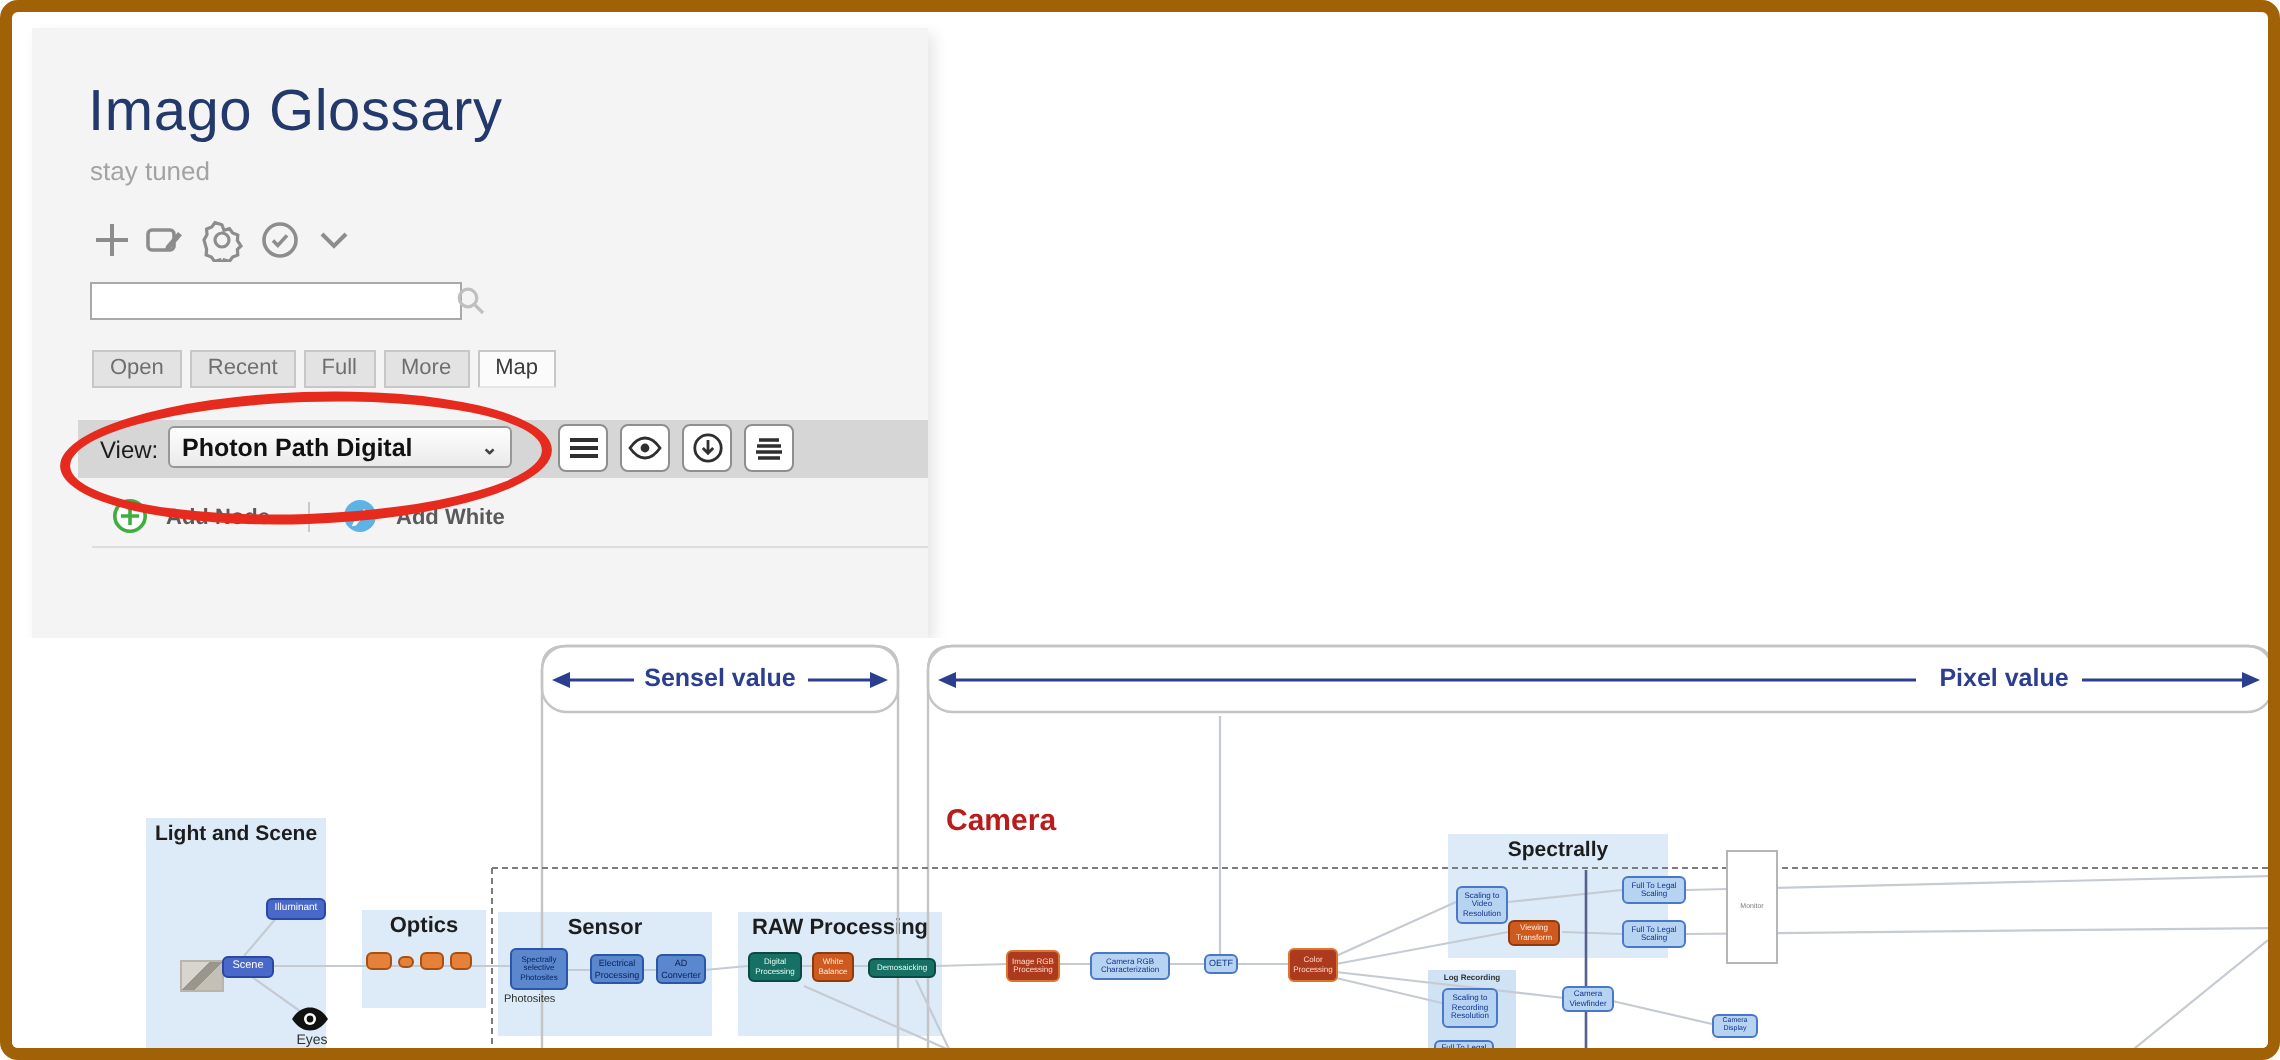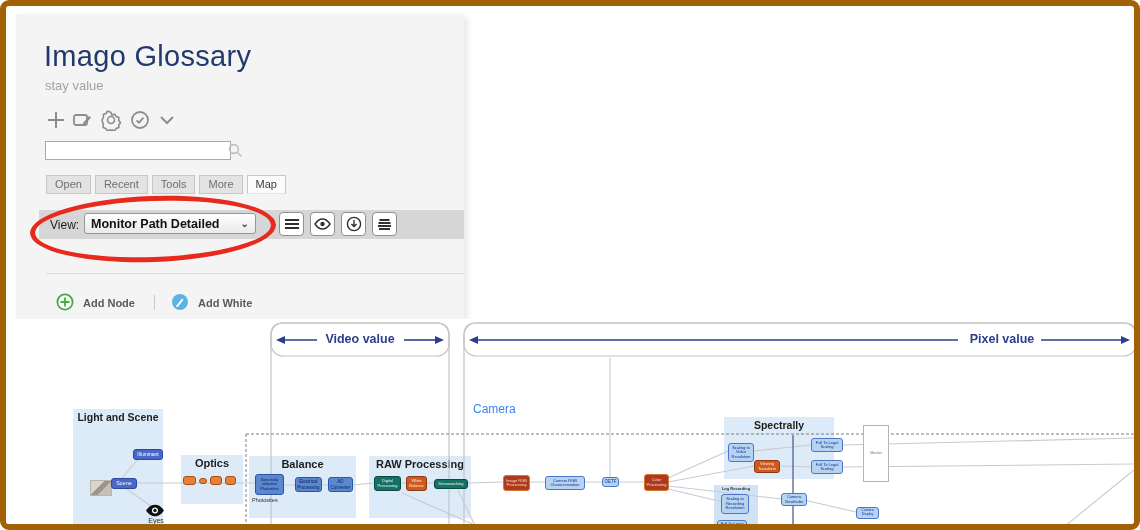--- a/index.html
+++ b/index.html
@@ -23,55 +23,55 @@
   .select{position:absolute;left:45px;top:3px;width:172px;height:21px;box-sizing:border-box;
           background:linear-gradient(#fefefe,#eaeaea);border:1px solid #979797;border-radius:3px;
           font-size:12.5px;font-weight:600;color:#111;display:flex;align-items:center;
           padding:0 6px;cursor:pointer;}
   .select .chev{margin-left:auto;font-size:10px;color:#444;}
   .tbtn{position:absolute;top:2px;width:25px;height:24px;background:#fff;border:1px solid #8f8f8f;
         border-radius:4px;box-sizing:border-box;display:flex;align-items:center;justify-content:center;
         color:#2f2f2f;cursor:pointer;}
   .ellipse{position:absolute;left:14px;top:182px;width:236px;height:56px;border:5px solid #e62a1d;
            border-radius:50%;transform:rotate(-2deg);z-index:9;pointer-events:none;}
-  .addrow{position:absolute;left:0;top:232px;width:448px;height:26px;margin-top:44px;}
+  .addrow{position:absolute;left:0;top:232px;width:448px;height:26px;}
   .addlabel{font-size:11px;font-weight:600;color:#5a5a5a;position:absolute;top:7px;}
   .vsep{position:absolute;left:138px;top:5px;width:1px;height:15px;background:#c9c9c9;}
   .pdivider{position:absolute;left:30px;top:259px;width:418px;height:1px;background:#dcdcdc;}
   
   .canvas{position:absolute;left:0;top:313px;width:1134px;height:214px;background:#fff;}
   .edges{position:absolute;left:0;top:0;width:1140px;height:530px;z-index:2;pointer-events:none;}
   .grp{position:absolute;background:#dcebf7;z-index:1;}
   .grp .gl{position:absolute;top:2px;left:0;right:0;text-align:center;font-weight:bold;color:#1d1d1d;}
   .subgrp{position:absolute;background:#cfe3f5;z-index:1;}
   .node{position:absolute;z-index:3;border-radius:3px;display:flex;align-items:center;justify-content:center;
         text-align:center;line-height:1.12;box-sizing:border-box;padding:1px;cursor:pointer;}
   .n-blue{background:#4a68c8;border:1px solid #2a47a2;color:#fff;}
   .n-med{background:#5b87cf;border:1px solid #2a55a8;color:#082255;}
   .n-light{background:#b7d3f2;border:1px solid #4a77c8;color:#10328c;}
   .n-teal{background:#177064;border:1px solid #0b4a42;color:#e6fbf4;}
   .n-or{background:#e58138;border:1px solid #aa4f10;}
   .n-or2{background:#cf5a20;border:1px solid #8c3a0e;color:#ffeede;}
   .n-red{background:#ad3a1f;border:1px solid #d9772e;color:#ffd9c4;}
   .n-white{background:#fff;border:1px solid #b5b5b5;color:#777;z-index:4;border-radius:0;}
   .blabel{position:absolute;z-index:5;font-weight:bold;color:#2b3f8e;font-size:12.5px;text-align:center;}
-  .camhead{position:absolute;left:467px;top:396px;z-index:5;font-weight:normal;color:#3b82f6;font-size:12px;}
+  .camhead{position:absolute;left:467px;top:396px;z-index:5;font-weight:bold;color:#b91c1c;font-size:15px;}
   .tinylabel{position:absolute;z-index:5;color:#2f2f2f;}
   .thumb{position:absolute;left:84px;top:474px;width:20px;height:14px;z-index:3;cursor:pointer;
          background:linear-gradient(135deg,#d8d5cc 0 40%,#9a968c 40% 60%,#c4c0b6 60%);border:1px solid #b9b5aa;}
   .eyeicon{position:absolute;left:139px;top:497px;width:20px;height:13px;z-index:3;cursor:pointer;}
 </style>
 </head>
 <body>
 
 <div class="frame">
 
   <div class="panel">
     <div class="title">Imago Glossary</div>
-    <div class="subtitle">stay value</div>
+    <div class="subtitle">stay tuned</div>
 
     <span class="ticon" style="left:29px">
       <svg width="22" height="22" viewBox="0 0 22 22">
           <path d="M11 3v16M3 11h16" stroke="currentColor" stroke-width="2" fill="none"></path>
         </svg>
     </span>
     <span class="ticon" style="left:55px">
       <svg width="22" height="22" viewBox="0 0 22 22">
           <rect x="3" y="6" width="13" height="10" rx="2" stroke="currentColor" stroke-width="1.8" fill="none"></rect>
           <path d="M12 14l6-7 2 1.6-6 7-2.6.6z" fill="currentColor"></path>
@@ -98,29 +98,29 @@
     <span class="mag">
       <svg width="15" height="15" viewBox="0 0 15 15">
           <circle cx="6" cy="6" r="4.4" stroke="currentColor" stroke-width="1.6" fill="none"></circle>
           <path d="M9.5 9.5l4 4" stroke="currentColor" stroke-width="1.6"></path>
         </svg>
     </span>
 
     <div class="tabs">
       <span class="tab">Open</span>
       <span class="tab">Recent</span>
-      <span class="tab">Tools</span>
+      <span class="tab">Full</span>
       <span class="tab">More</span>
       <span class="tab active">Map</span>
     </div>
 
     <div class="viewbar">
       <span class="viewlabel">View:</span>
       <div class="select">
-        <span>Monitor Path Detailed</span>
+        <span>Photon Path Digital</span>
         <span class="chev">⌄</span>
       </div>
       <div class="tbtn" style="left:240px">
         <svg width="16" height="14" viewBox="0 0 16 14">
             <path d="M1 3h14M1 7h14M1 11h14" stroke="currentColor" stroke-width="2"></path>
           </svg>
       </div>
       <div class="tbtn" style="left:271px">
         <svg width="17" height="12" viewBox="0 0 17 12">
             <path d="M1 6c2.6-3.8 5-5 7.5-5S13.4 2.2 16 6c-2.6 3.8-5 5-7.5 5S3.6 9.8 1 6z" stroke="currentColor" stroke-width="1.4" fill="none"></path>
@@ -164,21 +164,21 @@
 
   <div class="canvas"></div>
 
   <div class="grp" style="left:67px;top:403px;width:90px;height:121px">
     <div class="gl" style="font-size:10.5px">Light and Scene</div>
   </div>
   <div class="grp" style="left:175px;top:449px;width:62px;height:49px">
     <div class="gl" style="font-size:11px">Optics</div>
   </div>
   <div class="grp" style="left:243px;top:450px;width:107px;height:62px">
-    <div class="gl" style="font-size:11px">Balance</div>
+    <div class="gl" style="font-size:11px">Sensor</div>
   </div>
   <div class="grp" style="left:363px;top:450px;width:102px;height:62px">
     <div class="gl" style="font-size:11px">RAW Processing</div>
   </div>
   <div class="grp" style="left:718px;top:411px;width:110px;height:62px">
     <div class="gl" style="font-size:10.5px">Spectrally</div>
   </div>
   <div class="subgrp" style="left:708px;top:479px;width:44px;height:46px">
     <div class="gl" style="position:absolute;top:1px;left:0;right:0;text-align:center;font-size:4px;font-weight:bold;color:#333">Log Recording</div>
   </div>
@@ -221,21 +221,21 @@
       <path d="M798,494 L850,506"></path>
       <path d="M1128,464 L1048,529"></path>
       <path d="M396,487 L489,528"></path>
       <path d="M452,484 L473,528"></path>
     </g>
 
     <path d="M787,429 V521" stroke="#55608c" stroke-width="1.3"></path>
     <path d="M64,521 H1130" stroke="#3f62c4" stroke-width="2"></path>
   </svg>
 
-  <div class="blabel" style="left:265px;top:326px;width:178px">Video value</div>
+  <div class="blabel" style="left:265px;top:326px;width:178px">Sensel value</div>
   <div class="blabel" style="left:953px;top:326px;width:86px">Pixel value</div>
   <div class="camhead">Camera</div>
 
   <div class="thumb"></div>
   <div class="node n-blue" style="left:127px;top:443px;width:30px;height:11px;font-size:5px">Illuminant</div>
   <div class="node n-blue" style="left:105px;top:472px;width:26px;height:11px;font-size:5.5px">Scene</div>
   <span class="eyeicon">
     <svg width="20" height="13" viewBox="0 0 20 13">
         <path d="M1 6.5C4 2 7 .8 10 .8S16 2 19 6.5C16 11 13 12.2 10 12.2S4 11 1 6.5z" fill="#111"></path>
         <circle cx="10" cy="6.5" r="3" fill="#fff"></circle>

